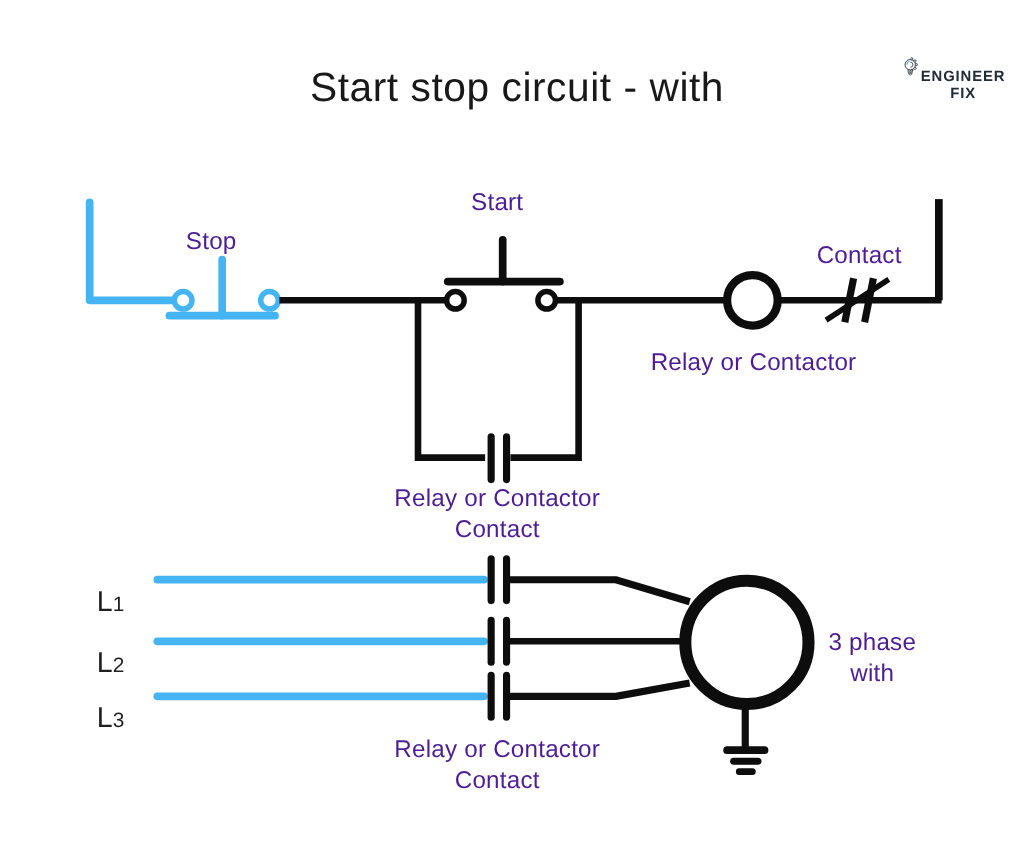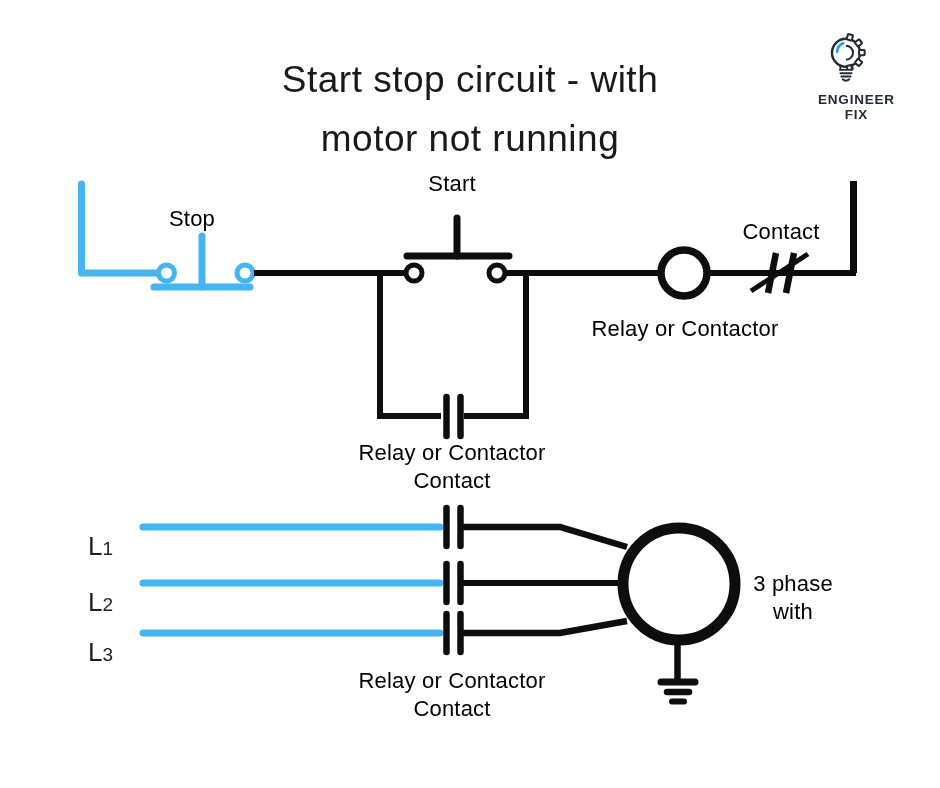--- a/index.html
+++ b/index.html
@@ -3,36 +3,36 @@
 <meta charset="utf-8">
 <style>
   html,body{margin:0;padding:0;}
   body{
     width:940px;height:788px;position:relative;background:#ffffff;
     font-family:"Liberation Sans",sans-serif;overflow:hidden;
   }
   .stage{position:absolute;inset:0;width:888px;height:788px;}
   svg.circuit{position:absolute;left:0;top:0;}
   .label{
-    position:absolute;color:#000000;text-align:center;
+    position:absolute;color:#4c1d95;text-align:center;
     transform:translateX(-50%);line-height:1.26;white-space:nowrap;
     font-size:22px;font-weight:400;letter-spacing:0.2px;
   }
   .title{
     position:absolute;left:470px;top:50px;transform:translateX(-50%);
     text-align:center;color:#191919;font-size:37px;font-weight:400;
     letter-spacing:0.5px;line-height:59px;white-space:nowrap;
   }
   .phase-label{
     position:absolute;color:#1f1f1f;font-size:26px;font-weight:400;margin-top:20px;
   }
   .phase-label .digit{font-size:19px;}
   .logo{
     position:absolute;left:818px;top:32px;width:96px;
-    display:flex;flex-direction:column;align-items:flex-start;
+    display:flex;flex-direction:row;align-items:flex-end;
   }
   .logo-text{
     color:#232b36;font-weight:700;font-size:13.5px;letter-spacing:0.8px;
     line-height:15px;text-align:center;
   }
 </style>
 </head>
 <body>
 
 <div class="stage">
@@ -110,21 +110,20 @@
         <line x1="677.5" y1="641" x2="677.5" y2="682" stroke="#0d0d0d" stroke-width="6.5"></line>
         <line x1="661" y1="682" x2="695" y2="682" stroke="#0d0d0d" stroke-width="7" stroke-linecap="round"></line>
         <line x1="667" y1="692" x2="689" y2="692" stroke="#0d0d0d" stroke-width="6.5" stroke-linecap="round"></line>
         <line x1="672" y1="701.5" x2="684" y2="701.5" stroke="#0d0d0d" stroke-width="6" stroke-linecap="round"></line>
       </g>
     </g>
   </svg>
 
   <div class="title">
     <div>Start stop circuit - with</div>
-    <div>motor not running</div>
   </div>
 
   <div class="label" style="left:192px;top:205px;">Stop</div>
 
   <div class="label" style="left:452px;top:170px;">Start</div>
 
   <div class="label" style="left:781px;top:218px;">Contact</div>
 
   <div class="label" style="left:685px;top:315px;">
     <div>Relay or Contactor</div>

